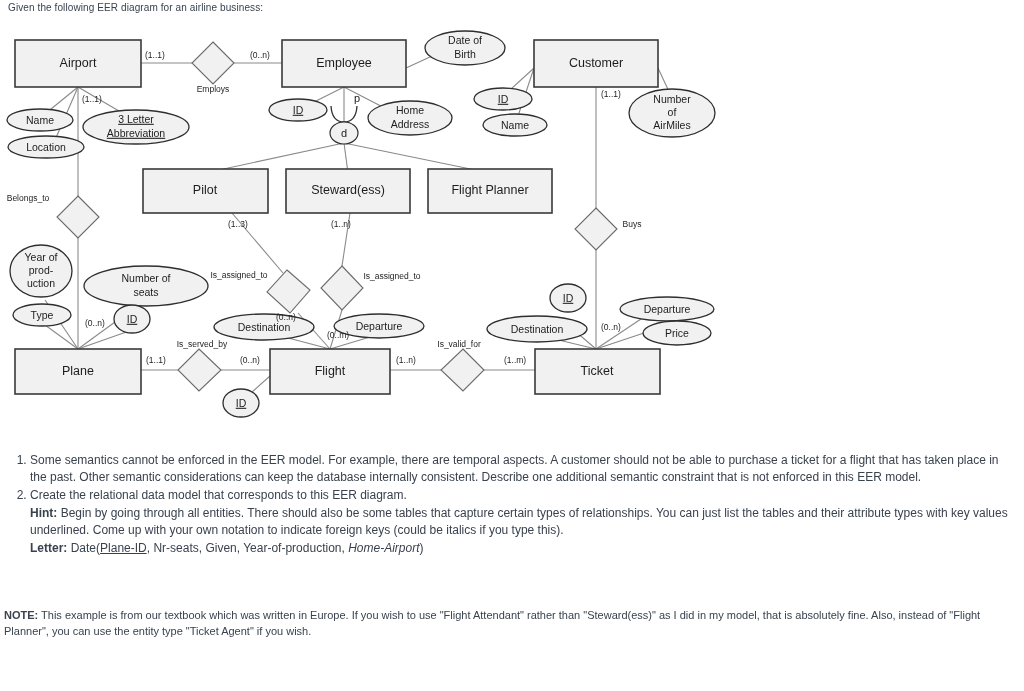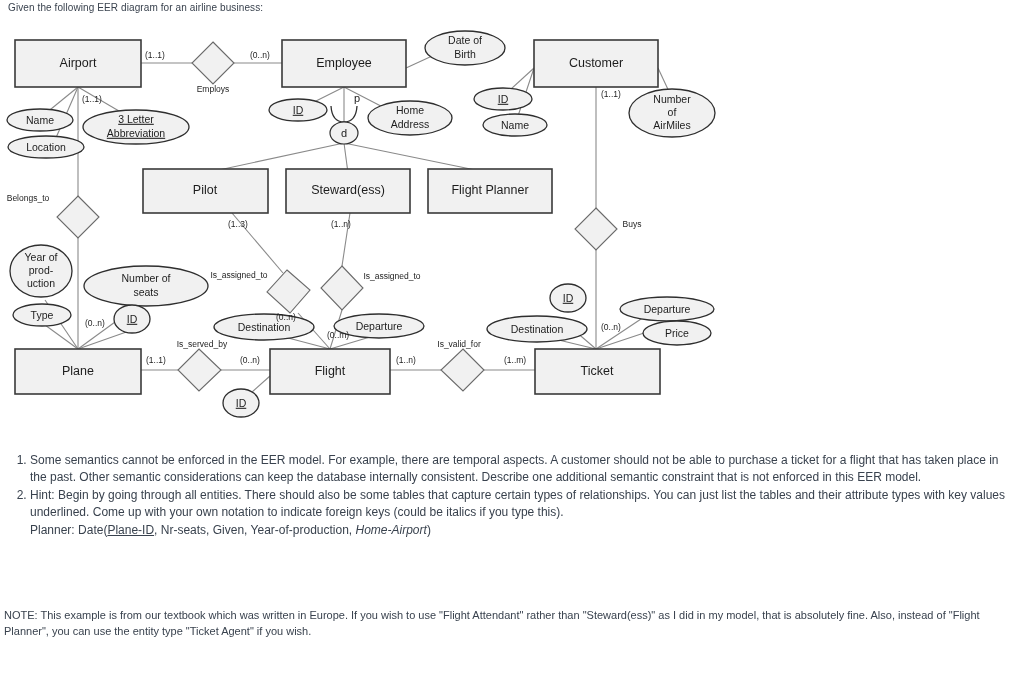--- a/index.html
+++ b/index.html
@@ -109,21 +109,21 @@
   .sub { margin-top: 1px; }
   .note {
     position: absolute;
     left: 4px;
     top: 608px;
     width: 1014px;
     font-size: 11px;
     line-height: 1.42;
     color: #39424e;
   }
-  b { font-weight: normal; }
+  b { font-weight: bold; }
   i { font-style: italic; }
   u { }
 </style>
 </head>
 <body>
 
 <div class="intro">Given the following EER diagram for an airline business:</div>
 
 <div id="diagram-wrap">
 <svg width="760" height="410" viewBox="0 0 760 410" xmlns="http://www.w3.org/2000/svg">
@@ -381,25 +381,26 @@
 
 </svg>
 </div>
 
 <div class="questions">
   <ol class="qlist">
     <li>
       <span>Some semantics cannot be enforced in the EER model. For example, there are temporal aspects. A customer should not be able to purchase a ticket for a flight that has taken place in the past. Other semantic considerations can keep the database internally consistent. Describe one additional semantic constraint that is not enforced in this EER model.</span>
     </li>
     <li>
+      <span>Create the relational data model that corresponds to this EER diagram.</span>
       <div class="sub">
         <b>Hint:</b><span> Begin by going through all entities. There should also be some tables that capture certain types of relationships. You can just list the tables and their attribute types with key values underlined. Come up with your own notation to indicate foreign keys (could be italics if you type this).</span>
       </div>
       <div class="sub">
-        <b>Planner:</b><span> Date(</span><u>Plane-ID</u><span>, Nr-seats, Given, Year-of-production, </span><i>Home-Airport</i><span>)</span>
+        <b>Letter:</b><span> Date(</span><u>Plane-ID</u><span>, Nr-seats, Given, Year-of-production, </span><i>Home-Airport</i><span>)</span>
       </div>
     </li>
   </ol>
 </div>
 
 <div class="note">
   <b>NOTE:</b><span> This example is from our textbook which was written in Europe. If you wish to use "Flight Attendant" rather than "Steward(ess)" as I did in my model, that is absolutely fine. Also, instead of "Flight Planner", you can use the entity type "Ticket Agent" if you wish.</span>
 </div>
 
 </body></html>

